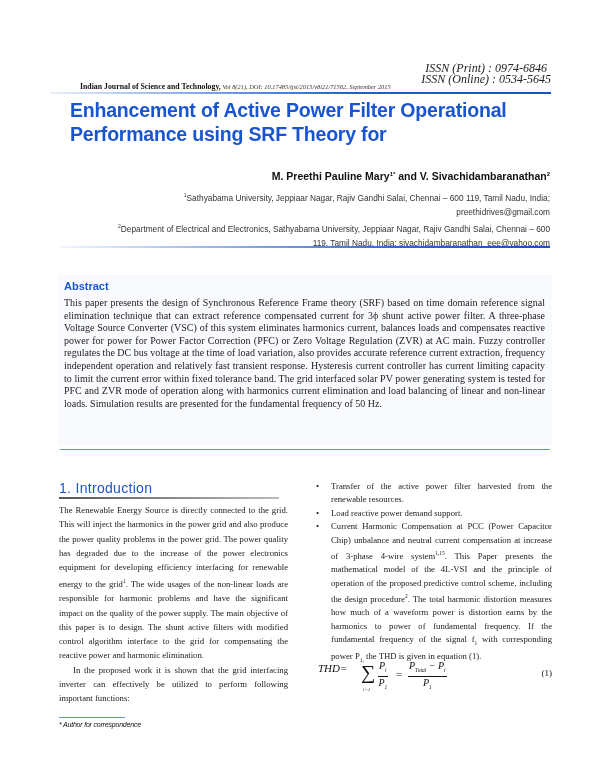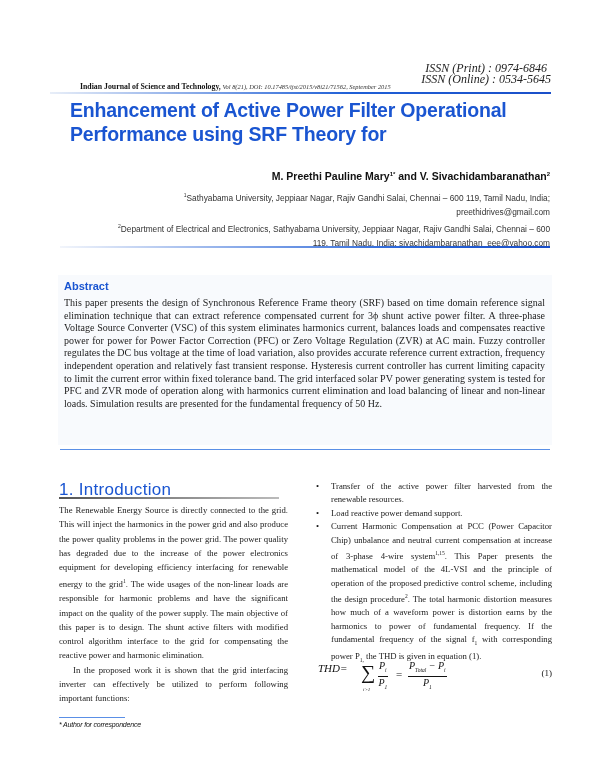--- a/index.html
+++ b/index.html
@@ -20,21 +20,21 @@
   .affils sup { font-size: 5px; }
 
   .abstract-rule { position: absolute; left: 60px; right: 50px; top: 246px; height: 2px; background: linear-gradient(to right, #f2f5fb, #2a66d9 70%, #1a4fc9); }
   .abstract-box { position: absolute; left: 58px; right: 48px; top: 275px; height: 170px; background: #f8fafd; }
   .abstract-heading { position: absolute; left: 64px; top: 280px; font-family: "Liberation Sans", sans-serif; font-weight: bold; font-size: 11px; color: #1a55d1; }
   .abstract-text { position: absolute; left: 64px; right: 55px; top: 297px; font-size: 10px; line-height: 12.6px; text-align: justify; color: #222; }
   .keywords-rule { position: absolute; left: 60px; right: 50px; top: 449px; height: 1px; background: #5a8fe6; }
   .keywords { position: absolute; left: 64px; top: 455px; font-size: 7.6px; color: #222; white-space: nowrap; }
   .keywords .kw-label { font-family: "Liberation Sans", sans-serif; font-weight: bold; color: #1a55d1; font-size: 8.5px; }
 
-  .intro-heading { position: absolute; left: 59px; top: 452px; font-family: "Liberation Sans", sans-serif; font-size: 17px; color: #1a55d1; letter-spacing: 0.3px; }
+  .intro-heading { position: absolute; left: 59px; top: 452px; font-family: "Liberation Sans", sans-serif; font-size: 14px; color: #1a55d1; letter-spacing: 0.3px; }
   .intro-rule { position: absolute; left: 59px; top: 467px; width: 220px; height: 2px; background: linear-gradient(to right, #555, #bbb); }
 
   .col-left { position: absolute; left: 59px; top: 473px; width: 229px; font-size: 8.7px; line-height: 14.25px; text-align: justify; color: #1a1a1a; }
   .col-left p { margin: 0; }
   .col-left p.indent { text-indent: 14px; }
   .col-right { position: absolute; left: 316px; top: 452px; width: 236px; font-size: 8.7px; line-height: 13.4px; text-align: justify; color: #1a1a1a; }
   .col-right ul { margin: 0; padding-left: 15px; list-style: none; }
   .col-right li { position: relative; }
   .col-right li .bullet { position: absolute; left: -15px; top: 0; }
   sup.ref { font-size: 5.5px; }

